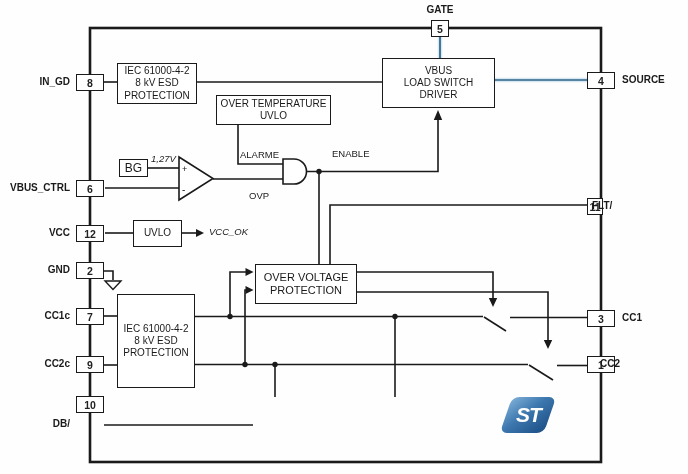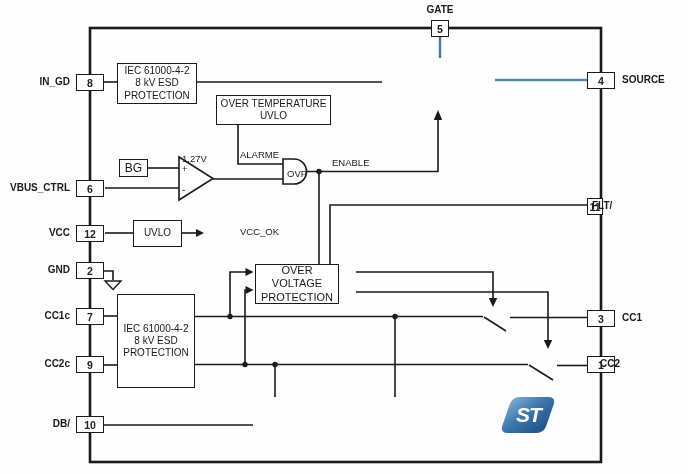--- a/index.html
+++ b/index.html
@@ -7,21 +7,21 @@
          font-family:"Liberation Sans",sans-serif;overflow:hidden;}
   #wires{position:absolute;left:0;top:0;}
   .blk{position:absolute;background:#ffffff;border:1.5px solid #1a1a1a;
        display:flex;flex-direction:column;align-items:center;justify-content:center;
        text-align:center;color:#1a1a1a;font-size:10px;line-height:1.22;box-sizing:border-box;}
   .pin{position:absolute;background:#ffffff;border:1.6px solid #1a1a1a;
        display:flex;align-items:center;justify-content:center;
        font-size:10.5px;font-weight:bold;color:#222;box-sizing:border-box;}
   .pinlab{position:absolute;font-size:10px;font-weight:bold;color:#1a1a1a;white-space:nowrap;}
   .siglab{position:absolute;font-size:9.5px;color:#1a1a1a;white-space:nowrap;}
-  .italic{margin-left:31px;}
+  .italic{font-style:italic;}
   .lab-right{width:60px;text-align:right;}
   #st-logo{position:absolute;left:506px;top:397px;width:44px;height:36px;
            background:linear-gradient(135deg,#7fb0d8 0%,#3c77ae 45%,#1c4f85 100%);
            border-radius:7px;transform:skewX(-19deg);
            display:flex;align-items:center;justify-content:center;}
   #st-logo span{transform:skewX(19deg);color:#ffffff;font-weight:bold;font-style:italic;
                 font-size:21px;letter-spacing:-1px;}
   #partnum{position:absolute;left:452px;top:433px;width:145px;text-align:center;
            font-size:21px;color:#2b2b2b;letter-spacing:0.5px;}
 </style>
@@ -106,30 +106,35 @@
     <span>IEC 61000-4-2</span>
     <span>8 kV ESD</span>
     <span>PROTECTION</span>
   </div>
 
   <div class="blk" style="left:216px;top:95px;width:115px;height:30px;font-size:10px;">
     <span>OVER TEMPERATURE</span>
     <span>UVLO</span>
   </div>
 
+  <div class="blk" style="left:382px;top:58px;width:113px;height:50px;">
+    <span>VBUS</span>
+    <span>LOAD SWITCH</span>
+    <span>DRIVER</span>
+  </div>
 
   <div class="blk" style="left:119px;top:159px;width:29px;height:18px;font-size:12px;">
     <span>BG</span>
   </div>
 
   <div class="blk" style="left:133px;top:220px;width:49px;height:27px;font-size:10px;">
     <span>UVLO</span>
   </div>
 
-  <div class="blk" style="left:255px;top:264px;width:84px;height:40px;font-size:11px;">
+  <div class="blk" style="left:255px;top:264px;width:102px;height:40px;font-size:11px;">
     <span>OVER VOLTAGE</span>
     <span>PROTECTION</span>
   </div>
 
   <div class="blk" style="left:117px;top:294px;width:78px;height:94px;">
     <span>IEC 61000-4-2</span>
     <span>8 kV ESD</span>
     <span>PROTECTION</span>
   </div>
 
@@ -148,21 +153,21 @@
     </div>
   <div class="pin" style="left:76px;top:262px;width:28px;height:17px;">
       <span>2</span>
     </div>
   <div class="pin" style="left:76px;top:308px;width:28px;height:17px;">
       <span>7</span>
     </div>
   <div class="pin" style="left:76px;top:356px;width:28px;height:17px;">
       <span>9</span>
     </div>
-  <div class="pin" style="left:76px;top:416px;width:28px;height:17px;">
+  <div class="pin" style="left:76px;top:396px;width:28px;height:17px;">
       <span>10</span>
     </div>
   <div class="pin" style="left:587px;top:72px;width:28px;height:17px;">
       <span>4</span>
     </div>
   <div class="pin" style="left:587px;top:198px;width:16px;height:17px;">
       <span>11</span>
     </div>
   <div class="pin" style="left:587px;top:310px;width:28px;height:17px;">
       <span>3</span>
@@ -179,21 +184,21 @@
   <div class="pinlab lab-right" style="left:10px;top:310px;">CC1c</div>
   <div class="pinlab lab-right" style="left:10px;top:358px;">CC2c</div>
   <div class="pinlab lab-right" style="left:10px;top:418px;">DB/</div>
   <div class="pinlab" style="left:622px;top:74px;">SOURCE</div>
   <div class="pinlab" style="left:592px;top:200px;">FLT/</div>
   <div class="pinlab" style="left:622px;top:312px;">CC1</div>
   <div class="pinlab" style="left:600px;top:358px;">CC2</div>
 
   <div class="siglab italic" style="left:151px;top:153px;">1,27V</div>
   <div class="siglab" style="left:240px;top:149px;text-align:right;">ALARME</div>
-  <div class="siglab" style="left:249px;top:168px;margin-left:38px;">OVP</div>
-  <div class="siglab" style="left:332px;top:157px;">ENABLE</div>
+  <div class="siglab" style="left:249px;top:190px;">OVP</div>
+  <div class="siglab" style="left:332px;top:148px;">ENABLE</div>
   <div class="siglab italic" style="left:209px;top:226px;">VCC_OK</div>
 
   <div id="st-logo">
     <span>ST</span>
   </div>
 
 </div>
 
 </body></html>

